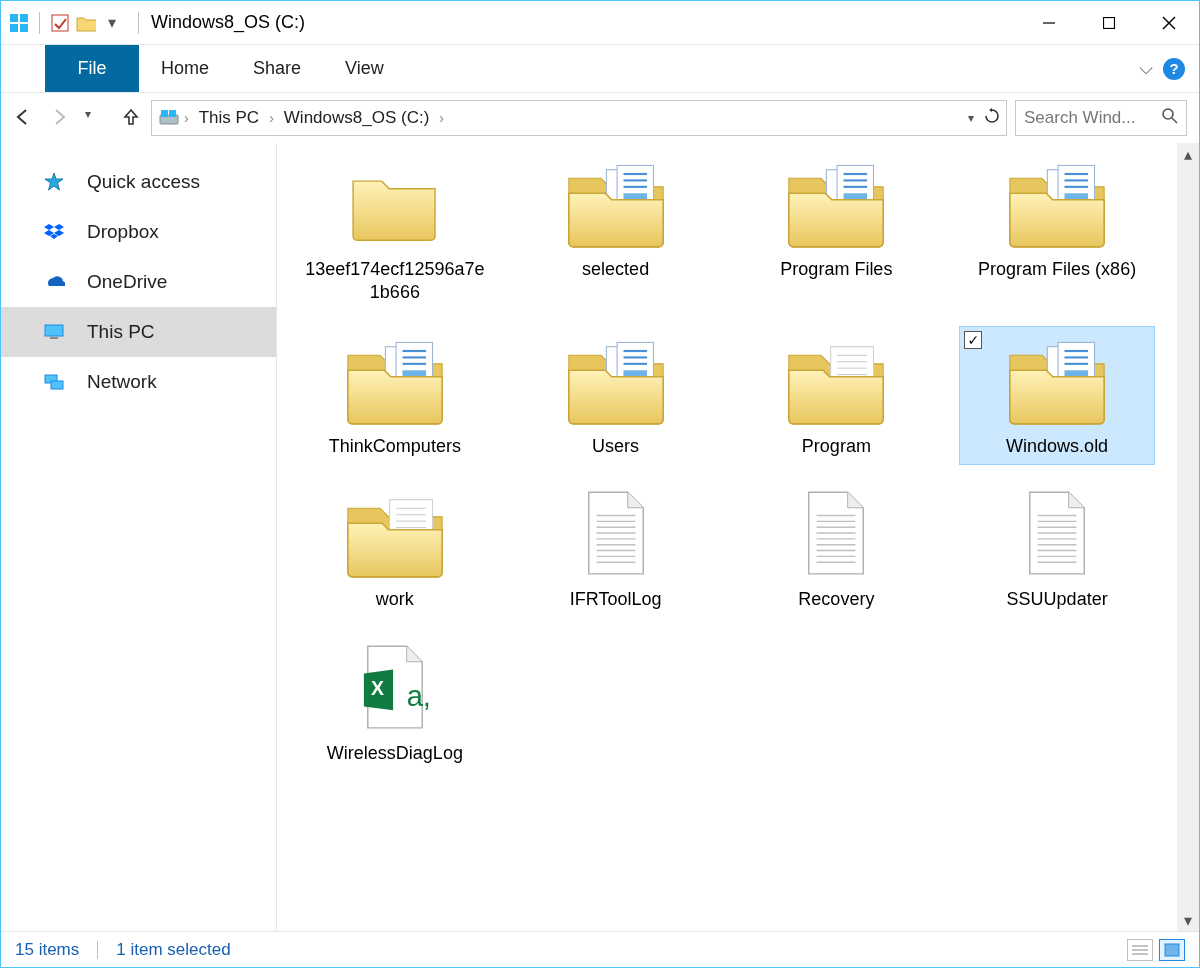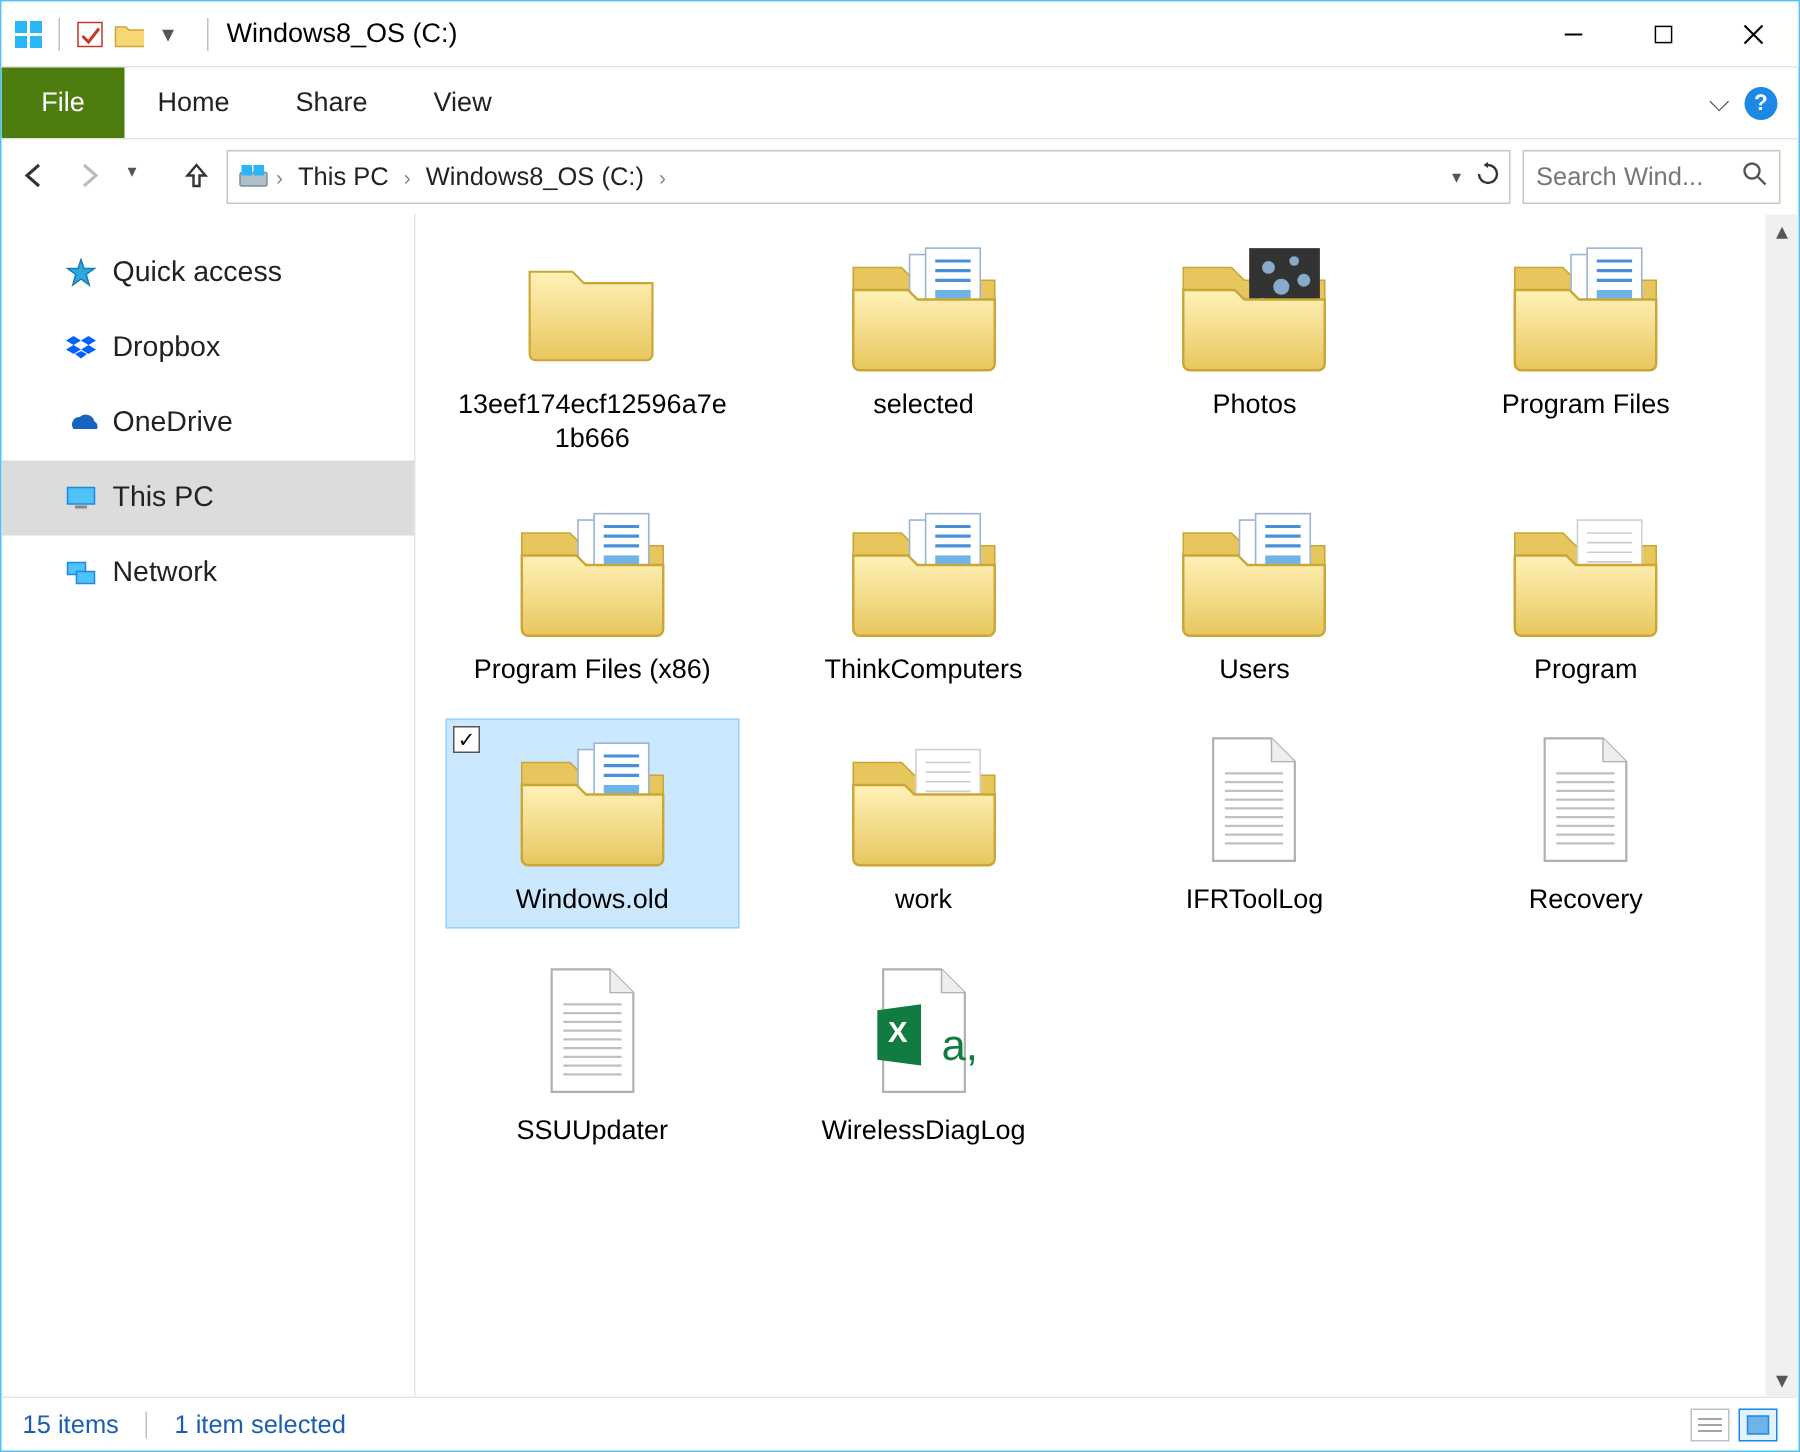--- a/index.html
+++ b/index.html
@@ -9,42 +9,42 @@
 .titlebar { height: 44px; display: flex; align-items: center; background: #fff; border-bottom: 1px solid #e5e5e5; }
 .titlebar-left { display: flex; align-items: center; gap: 6px; padding-left: 8px; }
 .qat-icon { width: 20px; height: 20px; display: inline-flex; align-items: center; justify-content: center; }
 .qat-sep { width: 1px; height: 22px; background: #c0c0c0; margin: 0 4px; }
 .titlebar-title { font-size: 18px; color: #000; padding-left: 8px; }
 .titlebar-right { margin-left: auto; display: flex; }
 .win-btn { width: 60px; height: 40px; display: flex; align-items: center; justify-content: center; background: transparent; border: none; cursor: pointer; }
 
 
 .ribbon { height: 48px; display: flex; align-items: stretch; border-bottom: 1px solid #e5e5e5; }
-.ribbon-file { background: #4d7c0f; color: #fff; width: 82px; display: flex; align-items: center; justify-content: center; font-size: 18px; }
+.ribbon-file { background: #0369a1; color: #fff; width: 94px; display: flex; align-items: center; justify-content: center; font-size: 18px; margin-left: 44px; }
 .ribbon-tab { padding: 0 22px; display: flex; align-items: center; font-size: 18px; color: #222; cursor: pointer; }
 .ribbon-right { margin-left: auto; display: flex; align-items: center; gap: 10px; padding-right: 14px; }
 .help-circle { width: 22px; height: 22px; border-radius: 50%; background: #1e88e5; color: #fff; display: flex; align-items: center; justify-content: center; font-size: 15px; font-weight: bold; }
 
 
 .navbar { height: 50px; display: flex; align-items: center; gap: 8px; padding: 0 12px; }
 .nav-arrows { display: flex; align-items: center; gap: 14px; }
 .nav-arrow { width: 22px; height: 22px; color: #555; cursor: pointer; }
 .nav-arrow.disabled { color: #bbb; }
 .addressbar { flex: 1; height: 36px; border: 1px solid #c8c8c8; display: flex; align-items: center; padding: 0 6px; gap: 4px; }
 .addr-icon { width: 22px; height: 22px; }
 .crumb { font-size: 17px; color: #222; padding: 4px 6px; cursor: pointer; }
 .crumb-sep { color: #888; font-size: 14px; }
 .addr-right { margin-left: auto; display: flex; align-items: center; gap: 10px; }
 .searchbox { width: 172px; height: 36px; border: 1px solid #c8c8c8; display: flex; align-items: center; padding: 0 8px; color: #777; font-size: 17px; }
 .searchbox .sicon { margin-left: auto; }
 
 
 .body { flex: 1; display: flex; min-height: 0; }
 .sidebar { width: 276px; border-right: 1px solid #e5e5e5; padding-top: 14px; }
-.sidebar-item { height: 50px; display: flex; align-items: center; gap: 10px; padding-left: 42px; font-size: 19px; color: #222; cursor: pointer; }
+.sidebar-item { height: 50px; display: flex; align-items: center; gap: 22px; padding-left: 42px; font-size: 19px; color: #222; cursor: pointer; }
 .sidebar-item.selected { background: #dcdcdc; }
 .s-icon { width: 22px; height: 22px; display: inline-flex; align-items: center; justify-content: center; }
 
 
 .content { flex: 1; position: relative; overflow: hidden; }
 .items-grid { position: absolute; inset: 0 24px 0 0; overflow-y: auto; padding: 6px 20px; display: grid; grid-template-columns: repeat(4, 1fr); gap: 14px 25px; align-content: start; }
 .item { display: flex; flex-direction: column; align-items: center; justify-content: flex-start; padding: 6px; border: 1px solid transparent; cursor: pointer; position: relative; }
 .item.selected { background: #cce8ff; border-color: #99d1ff; }
 .item .checkbox { position: absolute; top: 4px; left: 4px; width: 18px; height: 18px; border: 1px solid #555; background: #fff; display: none; align-items: center; justify-content: center; font-size: 14px; }
 .item.selected .checkbox { display: flex; }
@@ -316,28 +316,20 @@
           <div class="item-icon">
             <svg class="folder-docs-svg" viewBox="0 0 98 84">
               <use href="#icon-folder-docs"></use>
             </svg>
           </div>
           <div class="item-label">selected</div>
         </div>
         <div class="item">
           <div class="item-icon">
             <svg class="folder-docs-svg" viewBox="0 0 98 84">
-              <use href="#icon-folder-photo"></use>
-            </svg>
-          </div>
-          <div class="item-label">Photos</div>
-        </div>
-        <div class="item">
-          <div class="item-icon">
-            <svg class="folder-docs-svg" viewBox="0 0 98 84">
               <use href="#icon-folder-docs"></use>
             </svg>
           </div>
           <div class="item-label">Program Files</div>
         </div>
         <div class="item">
           <div class="item-icon">
             <svg class="folder-docs-svg" viewBox="0 0 98 84">
               <use href="#icon-folder-docs"></use>
             </svg>

